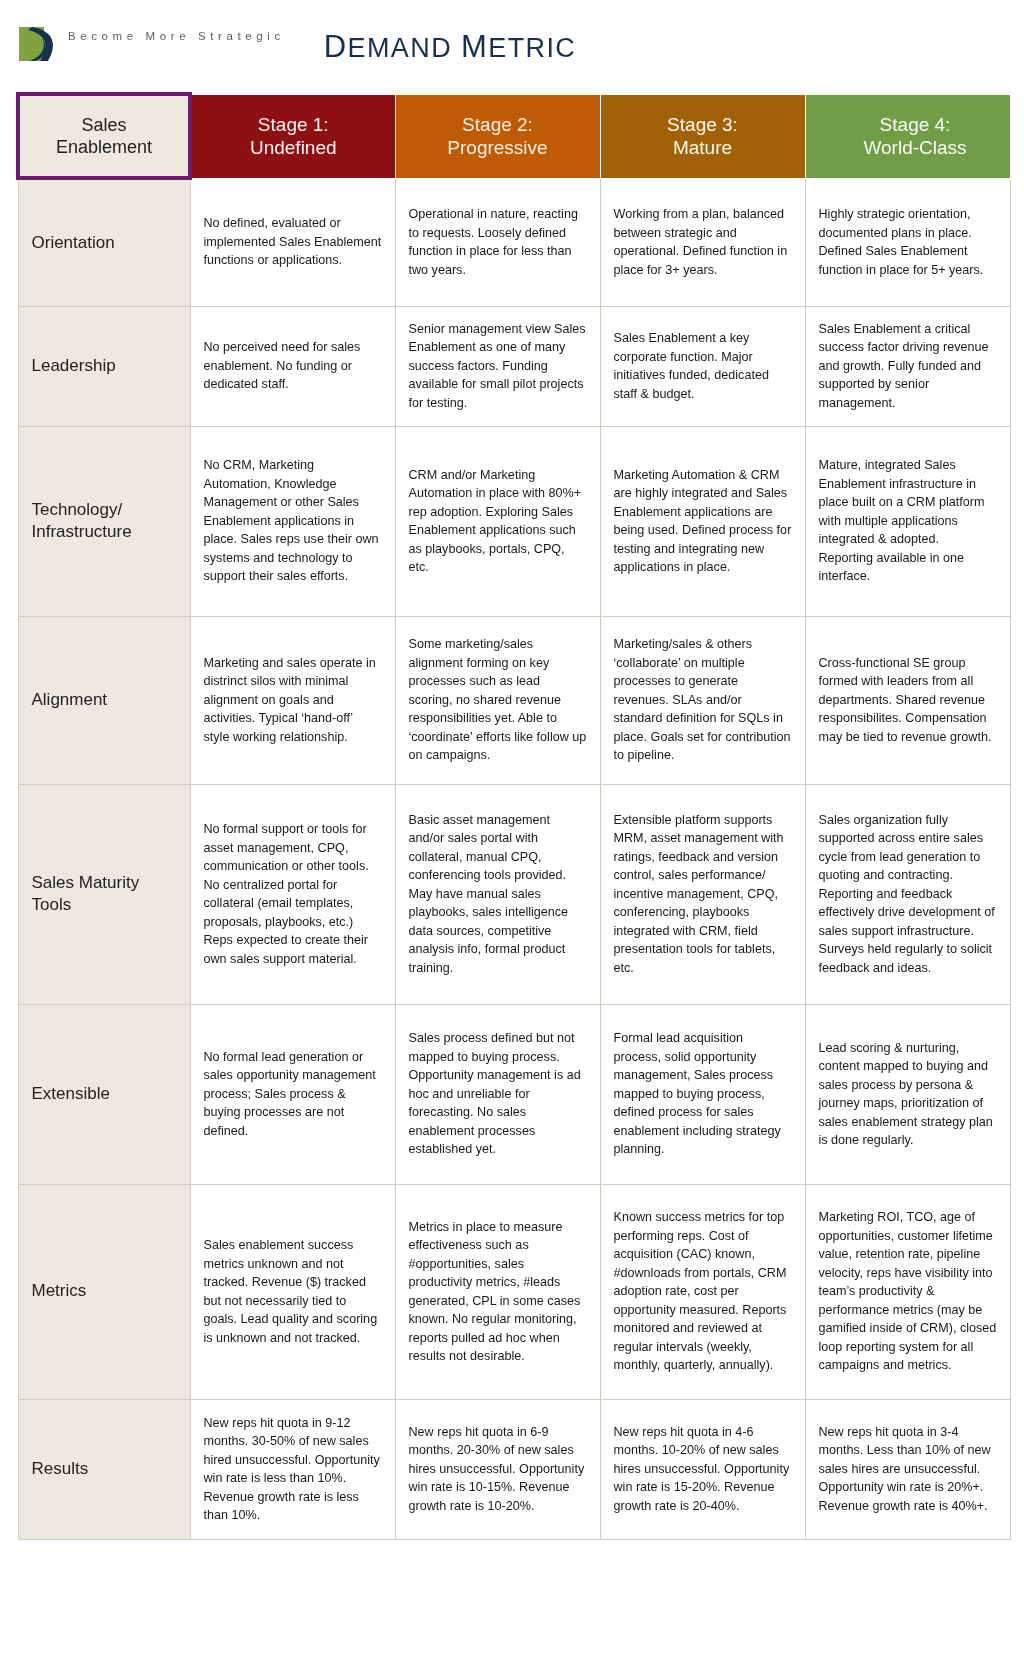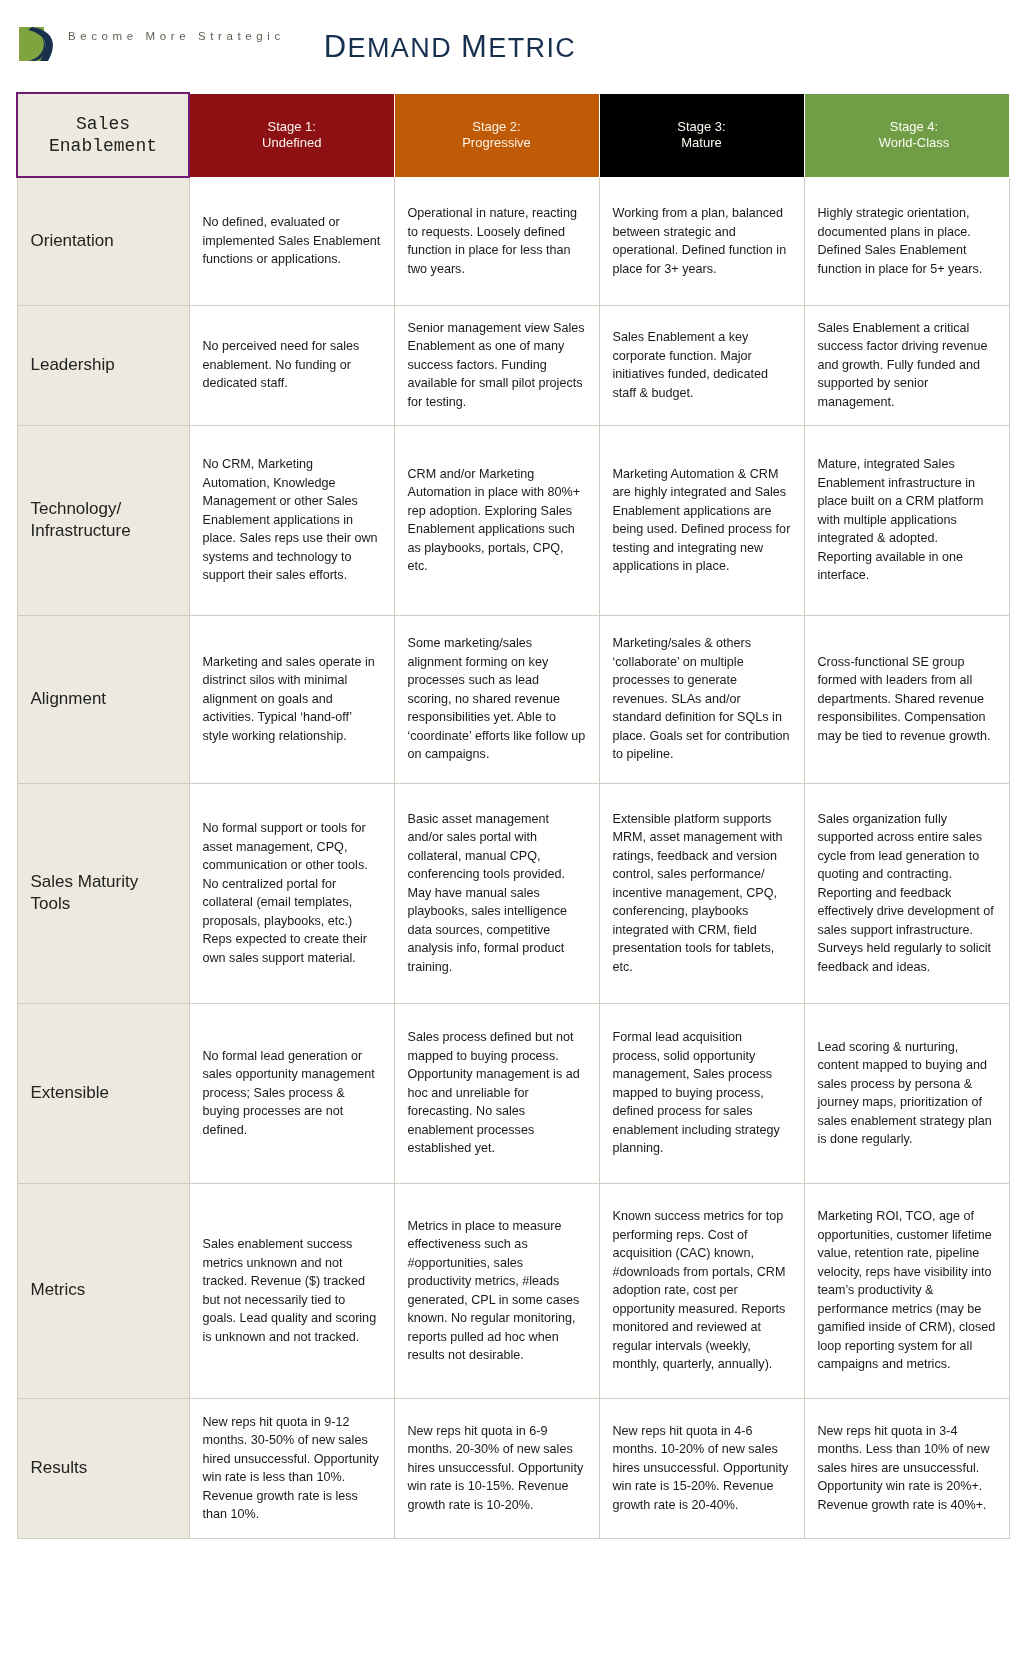--- a/index.html
+++ b/index.html
@@ -91,37 +91,36 @@
 
   table.matrix col.c-label { width: 172px; }
   table.matrix col.c-stage { width: 205px; }
 
   
   thead th {
     height: 84px;
     vertical-align: middle;
     text-align: center;
     font-weight: 400;
-    font-size: 13px;
+    font-size: 19px;
     line-height: 1.23;
     padding: 4px 8px;
     border: 1px solid #ffffff;
   }
 
   th.corner-cell {
     background: #ece9de;
     color: #222222;
     font-size: 18px;
-    border: 2px solid #701a75;
-    font-family: Liberation Mono, monospace;
+    border: 4px solid #701a75;
   }
 
   th.stage-1 { background: #8d1013; color: #fdf4f2; }
   th.stage-2 { background: #bf5b06; color: #fdf2e4; margin-left: 21px; }
-  th.stage-3 { background: #000000; color: #fffaf0; }
+  th.stage-3 { background: #a16207; color: #fffaf0; }
   th.stage-4 { background: #709d45; color: #fbfdf6; padding-left: 23px; }
 
   
   tbody td {
     vertical-align: middle;
     border: 1px solid #cfccc0;
     padding: 10px 13px;
   }
 
   td.row-label {

